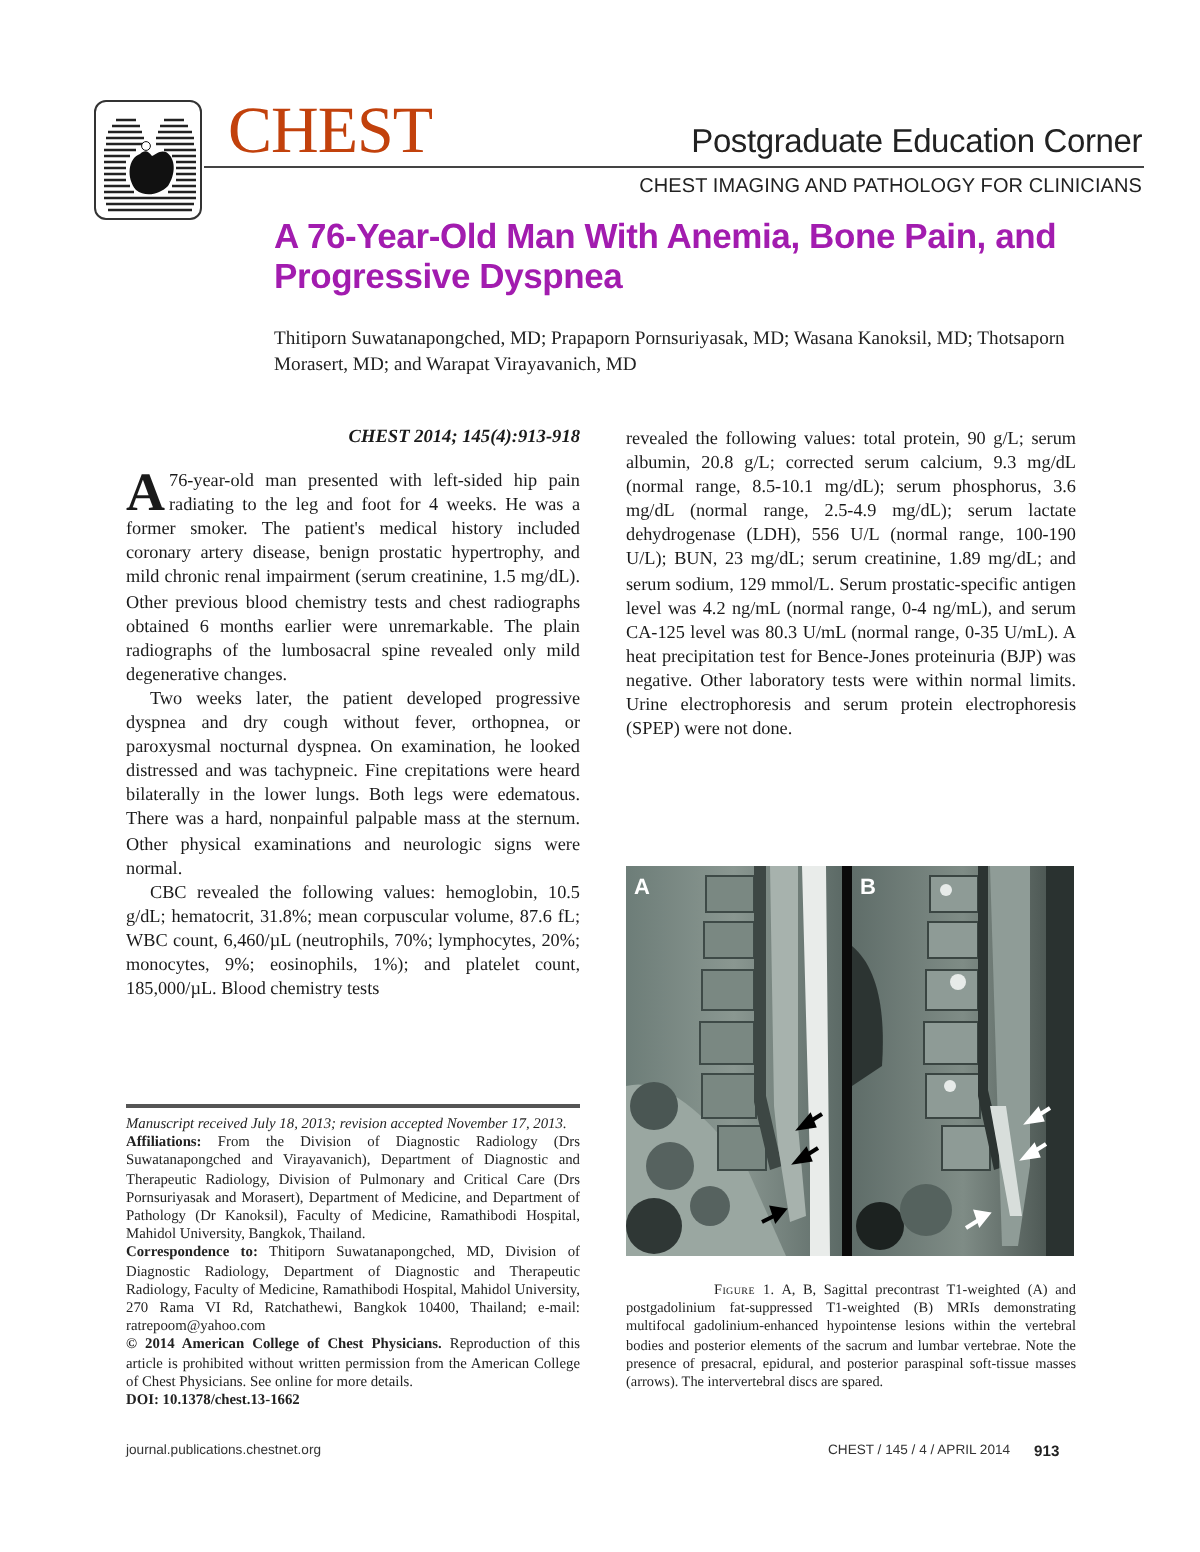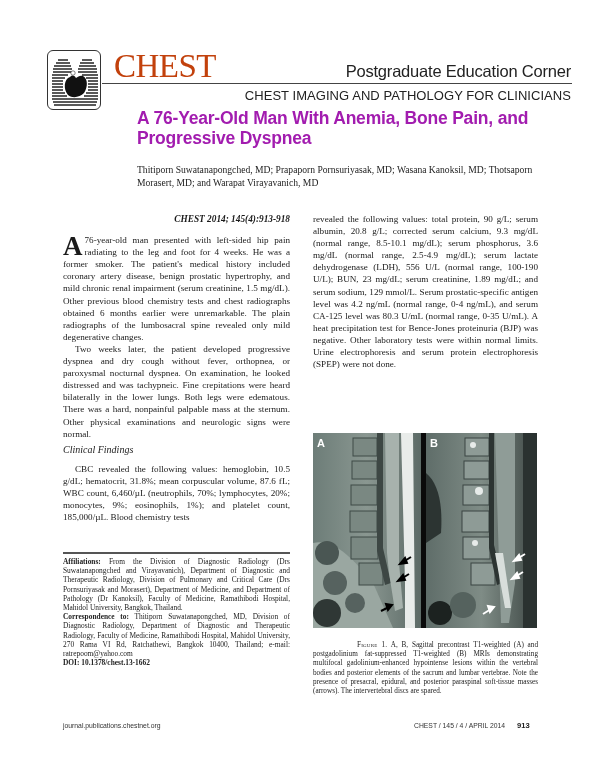--- a/index.html
+++ b/index.html
@@ -9,21 +9,21 @@
   .logo-box { position: absolute; left: 47px; top: 50px; width: 54px; height: 60px;
     border: 1px solid #333; border-radius: 6px; overflow: hidden; background: #fff; }
   .logo-box svg { display: block; }
 
   .journal-name { position: absolute; left: 114px; top: 50px; font-family: "Liberation Serif", serif;
     font-size: 33px; letter-spacing: -0.5px; color: #c2410c; line-height: 1; }
   .header-rule { position: absolute; left: 102px; top: 83px; width: 470px; height: 1px; background: #444; }
   .section-title { position: absolute; right: 29px; top: 62px; font-family: "Liberation Sans", sans-serif;
     font-size: 16.5px; color: #222; letter-spacing: -0.2px; }
   .section-sub { position: absolute; right: 29px; top: 88px; font-family: "Liberation Sans", sans-serif;
-    font-size: 13px; color: #222; letter-spacing: 0.05px; }
+    font-size: 10px; color: #222; letter-spacing: 0.05px; }
 
   .article-title { position: absolute; left: 137px; top: 108px; width: 420px;
     font-family: "Liberation Sans", sans-serif; font-weight: bold; font-size: 17.5px; line-height: 20px;
     color: #a21caf; letter-spacing: -0.2px; }
   .authors { position: absolute; left: 137px; top: 163px; width: 420px;
     font-family: "Liberation Serif", serif; font-size: 9.6px; line-height: 13px; color: #222; }
 
   .col { position: absolute; font-family: "Liberation Serif", serif; font-size: 9.15px; line-height: 12.1px;
     color: #1a1a1a; text-align: justify; }
   .col-left { left: 63px; top: 213px; width: 227px; }
@@ -100,33 +100,37 @@
 
 <div class="article-title">A 76-Year-Old Man With Anemia, Bone Pain, and Progressive Dyspnea</div>
 <div class="authors">Thitiporn Suwatanapongched, MD; Prapaporn Pornsuriyasak, MD; Wasana Kanoksil, MD; Thotsaporn Morasert, MD; and Warapat Virayavanich, MD</div>
 
 <div class="col col-left">
   <div class="citation">CHEST 2014; 145(4):913-918</div>
   <p class="para first">
     <span class="dropcap">A</span><span>76-year-old man presented with left-sided hip pain radiating to the leg and foot for 4 weeks. He was a former smoker. The patient's medical history included coronary artery disease, benign prostatic hypertrophy, and mild chronic renal impairment (serum creatinine, 1.5 mg/dL). Other previous blood chemistry tests and chest radiographs obtained 6 months earlier were unremarkable. The plain radiographs of the lumbosacral spine revealed only mild degenerative changes.</span>
   </p>
   <p class="para">Two weeks later, the patient developed progressive dyspnea and dry cough without fever, orthopnea, or paroxysmal nocturnal dyspnea. On examination, he looked distressed and was tachypneic. Fine crepitations were heard bilaterally in the lower lungs. Both legs were edematous. There was a hard, nonpainful palpable mass at the sternum. Other physical examinations and neurologic signs were normal.</p>
-  <div class="sub-heading">Clinical Findings</div>
   <p class="para">CBC revealed the following values: hemoglobin, 10.5 g/dL; hematocrit, 31.8%; mean corpuscular volume, 87.6 fL; WBC count, 6,460/µL (neutrophils, 70%; lymphocytes, 20%; monocytes, 9%; eosinophils, 1%); and platelet count, 185,000/µL. Blood chemistry tests</p>
 </div>
 
 <div class="footnote-rule"></div>
 <div class="footnotes">
+  <div style="font-style: italic;">Manuscript received July 18, 2013; revision accepted November 17, 2013.</div>
   <div>
     <b>Affiliations:</b>
     <span>From the Division of Diagnostic Radiology (Drs Suwatanapongched and Virayavanich), Department of Diagnostic and Therapeutic Radiology, Division of Pulmonary and Critical Care (Drs Pornsuriyasak and Morasert), Department of Medicine, and Department of Pathology (Dr Kanoksil), Faculty of Medicine, Ramathibodi Hospital, Mahidol University, Bangkok, Thailand.</span>
   </div>
   <div>
     <b>Correspondence to:</b>
     <span>Thitiporn Suwatanapongched, MD, Division of Diagnostic Radiology, Department of Diagnostic and Therapeutic Radiology, Faculty of Medicine, Ramathibodi Hospital, Mahidol University, 270 Rama VI Rd, Ratchathewi, Bangkok 10400, Thailand; e-mail: ratrepoom@yahoo.com</span>
+  </div>
+  <div>
+    <b>© 2014 American College of Chest Physicians.</b>
+    <span>Reproduction of this article is prohibited without written permission from the American College of Chest Physicians. See online for more details.</span>
   </div>
   <div>
     <b>DOI:</b>
     <b>10.1378/chest.13-1662</b>
   </div>
 </div>
 
 <div class="col col-right">
   <p class="para first">revealed the following values: total protein, 90 g/L; serum albumin, 20.8 g/L; corrected serum calcium, 9.3 mg/dL (normal range, 8.5-10.1 mg/dL); serum phosphorus, 3.6 mg/dL (normal range, 2.5-4.9 mg/dL); serum lactate dehydrogenase (LDH), 556 U/L (normal range, 100-190 U/L); BUN, 23 mg/dL; serum creatinine, 1.89 mg/dL; and serum sodium, 129 mmol/L. Serum prostatic-specific antigen level was 4.2 ng/mL (normal range, 0-4 ng/mL), and serum CA-125 level was 80.3 U/mL (normal range, 0-35 U/mL). A heat precipitation test for Bence-Jones proteinuria (BJP) was negative. Other laboratory tests were within normal limits. Urine electrophoresis and serum protein electrophoresis (SPEP) were not done.</p>
 </div>

